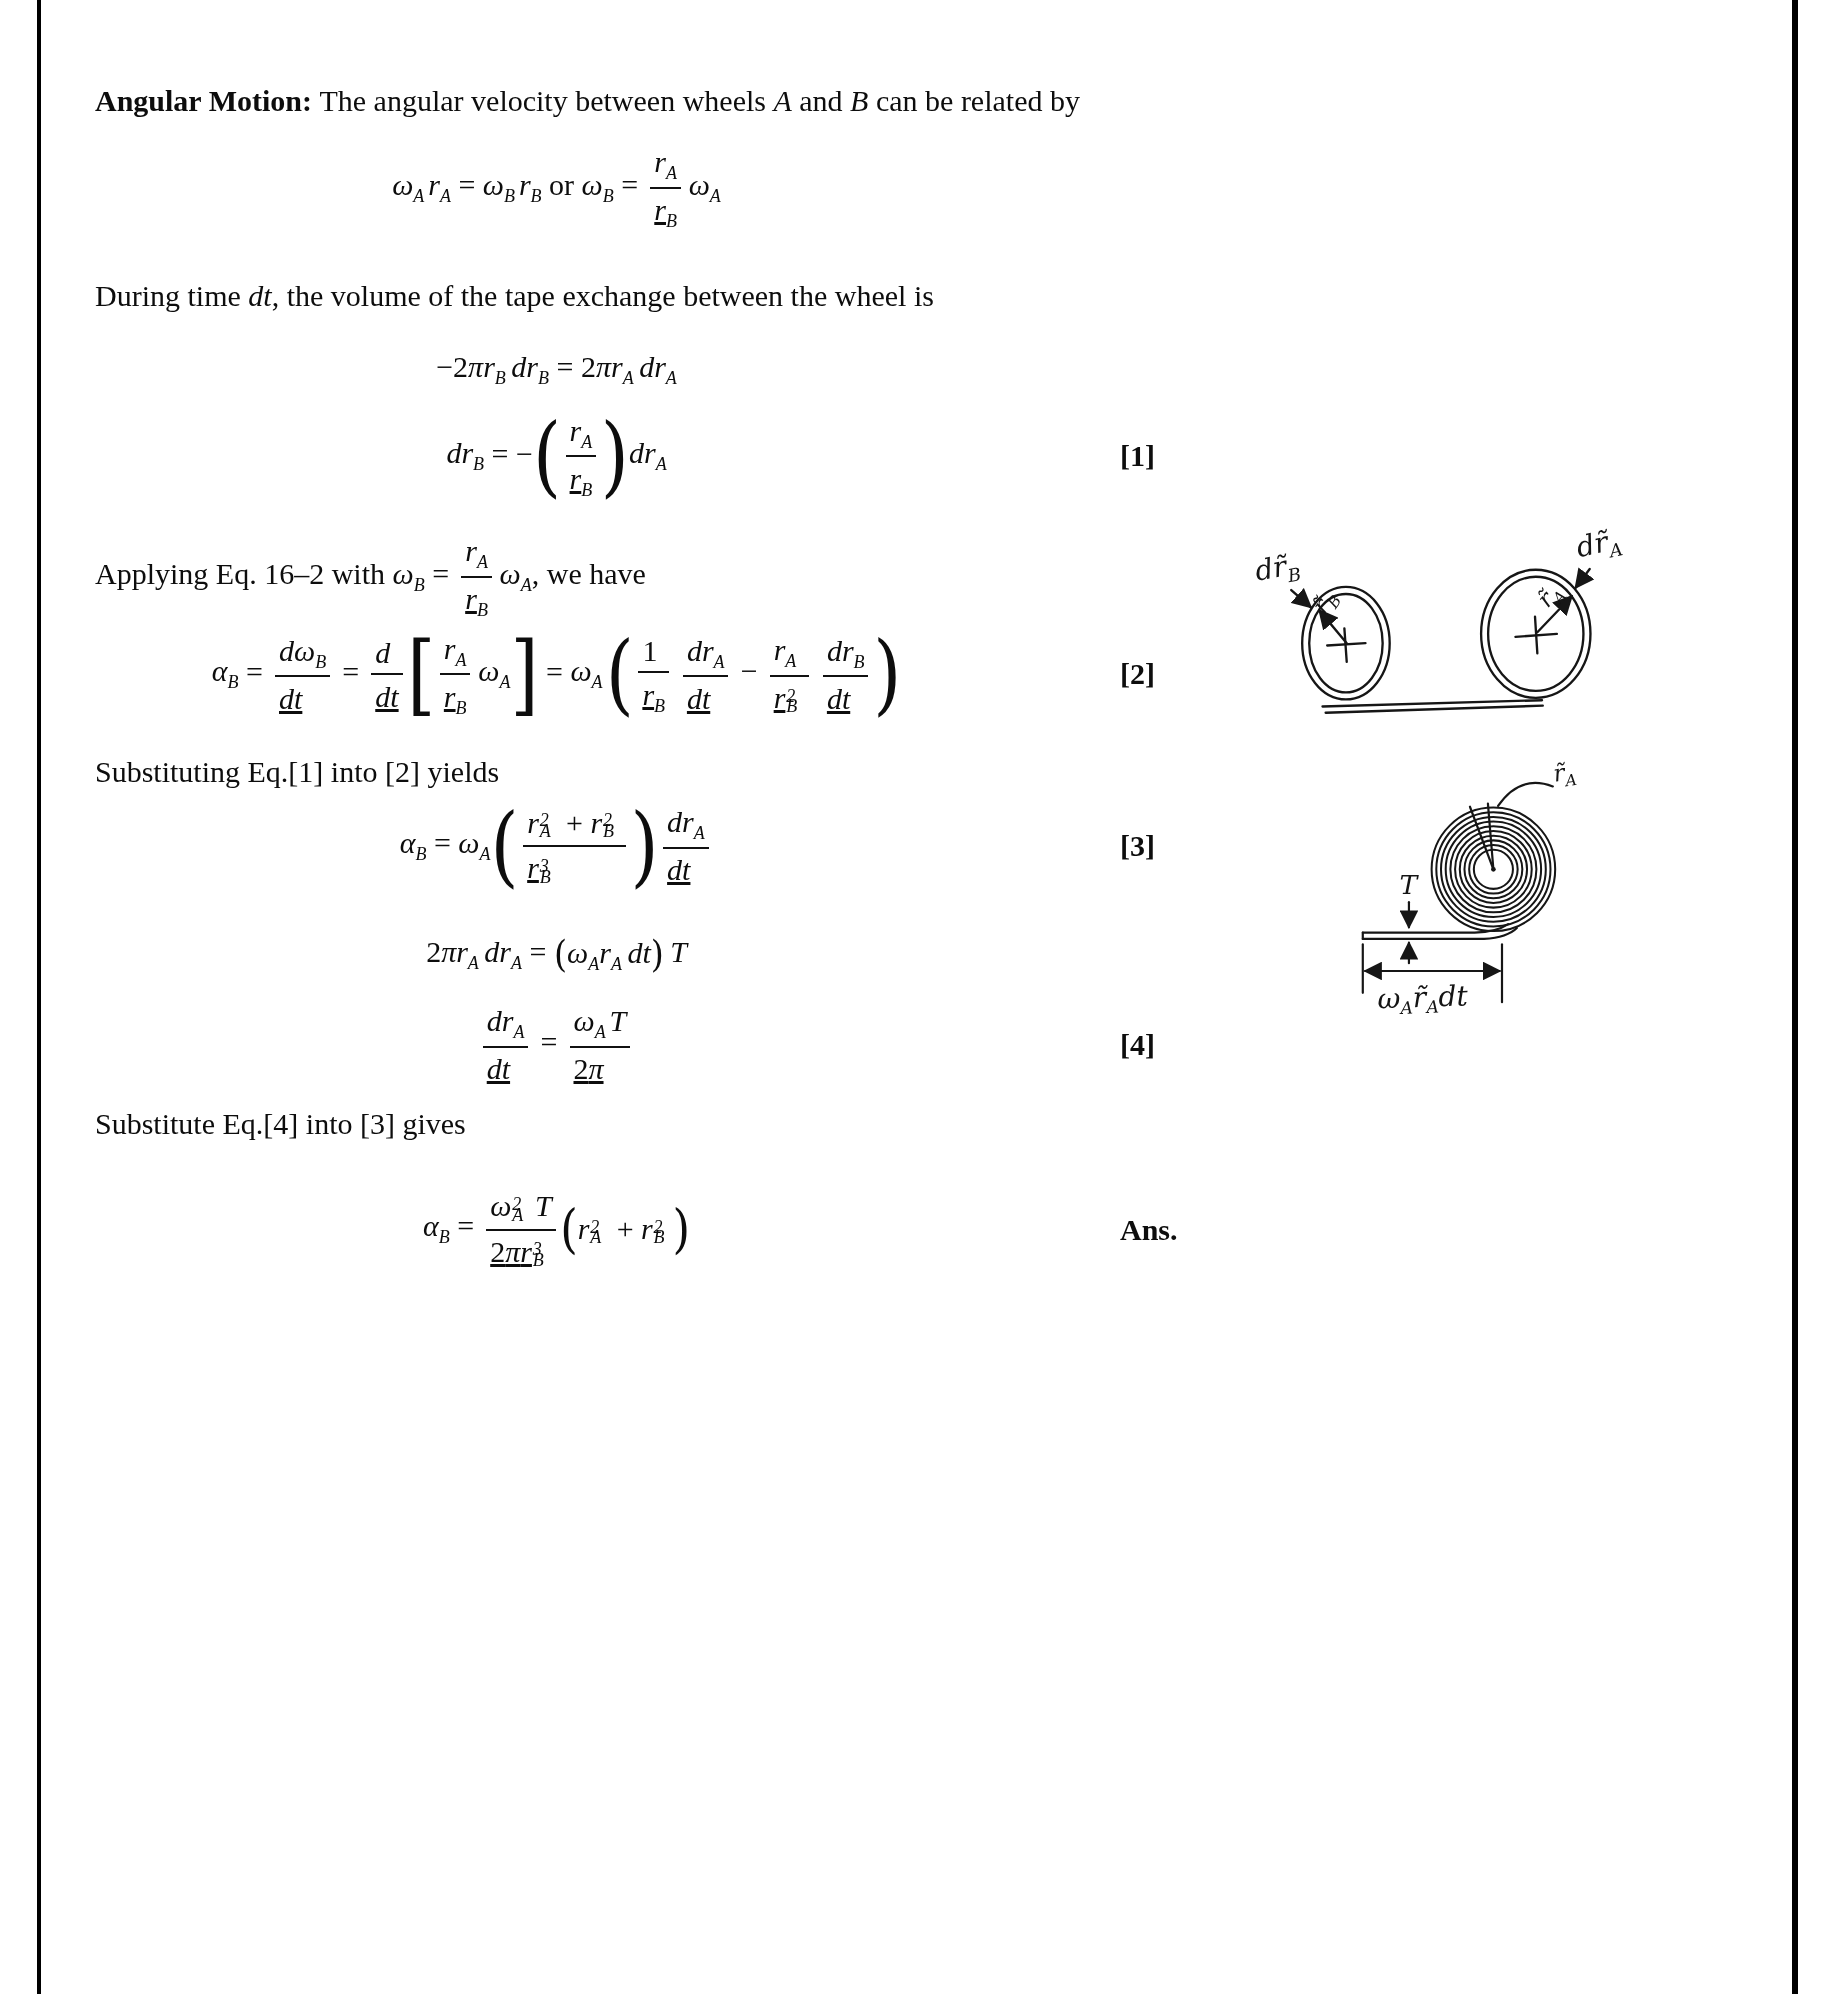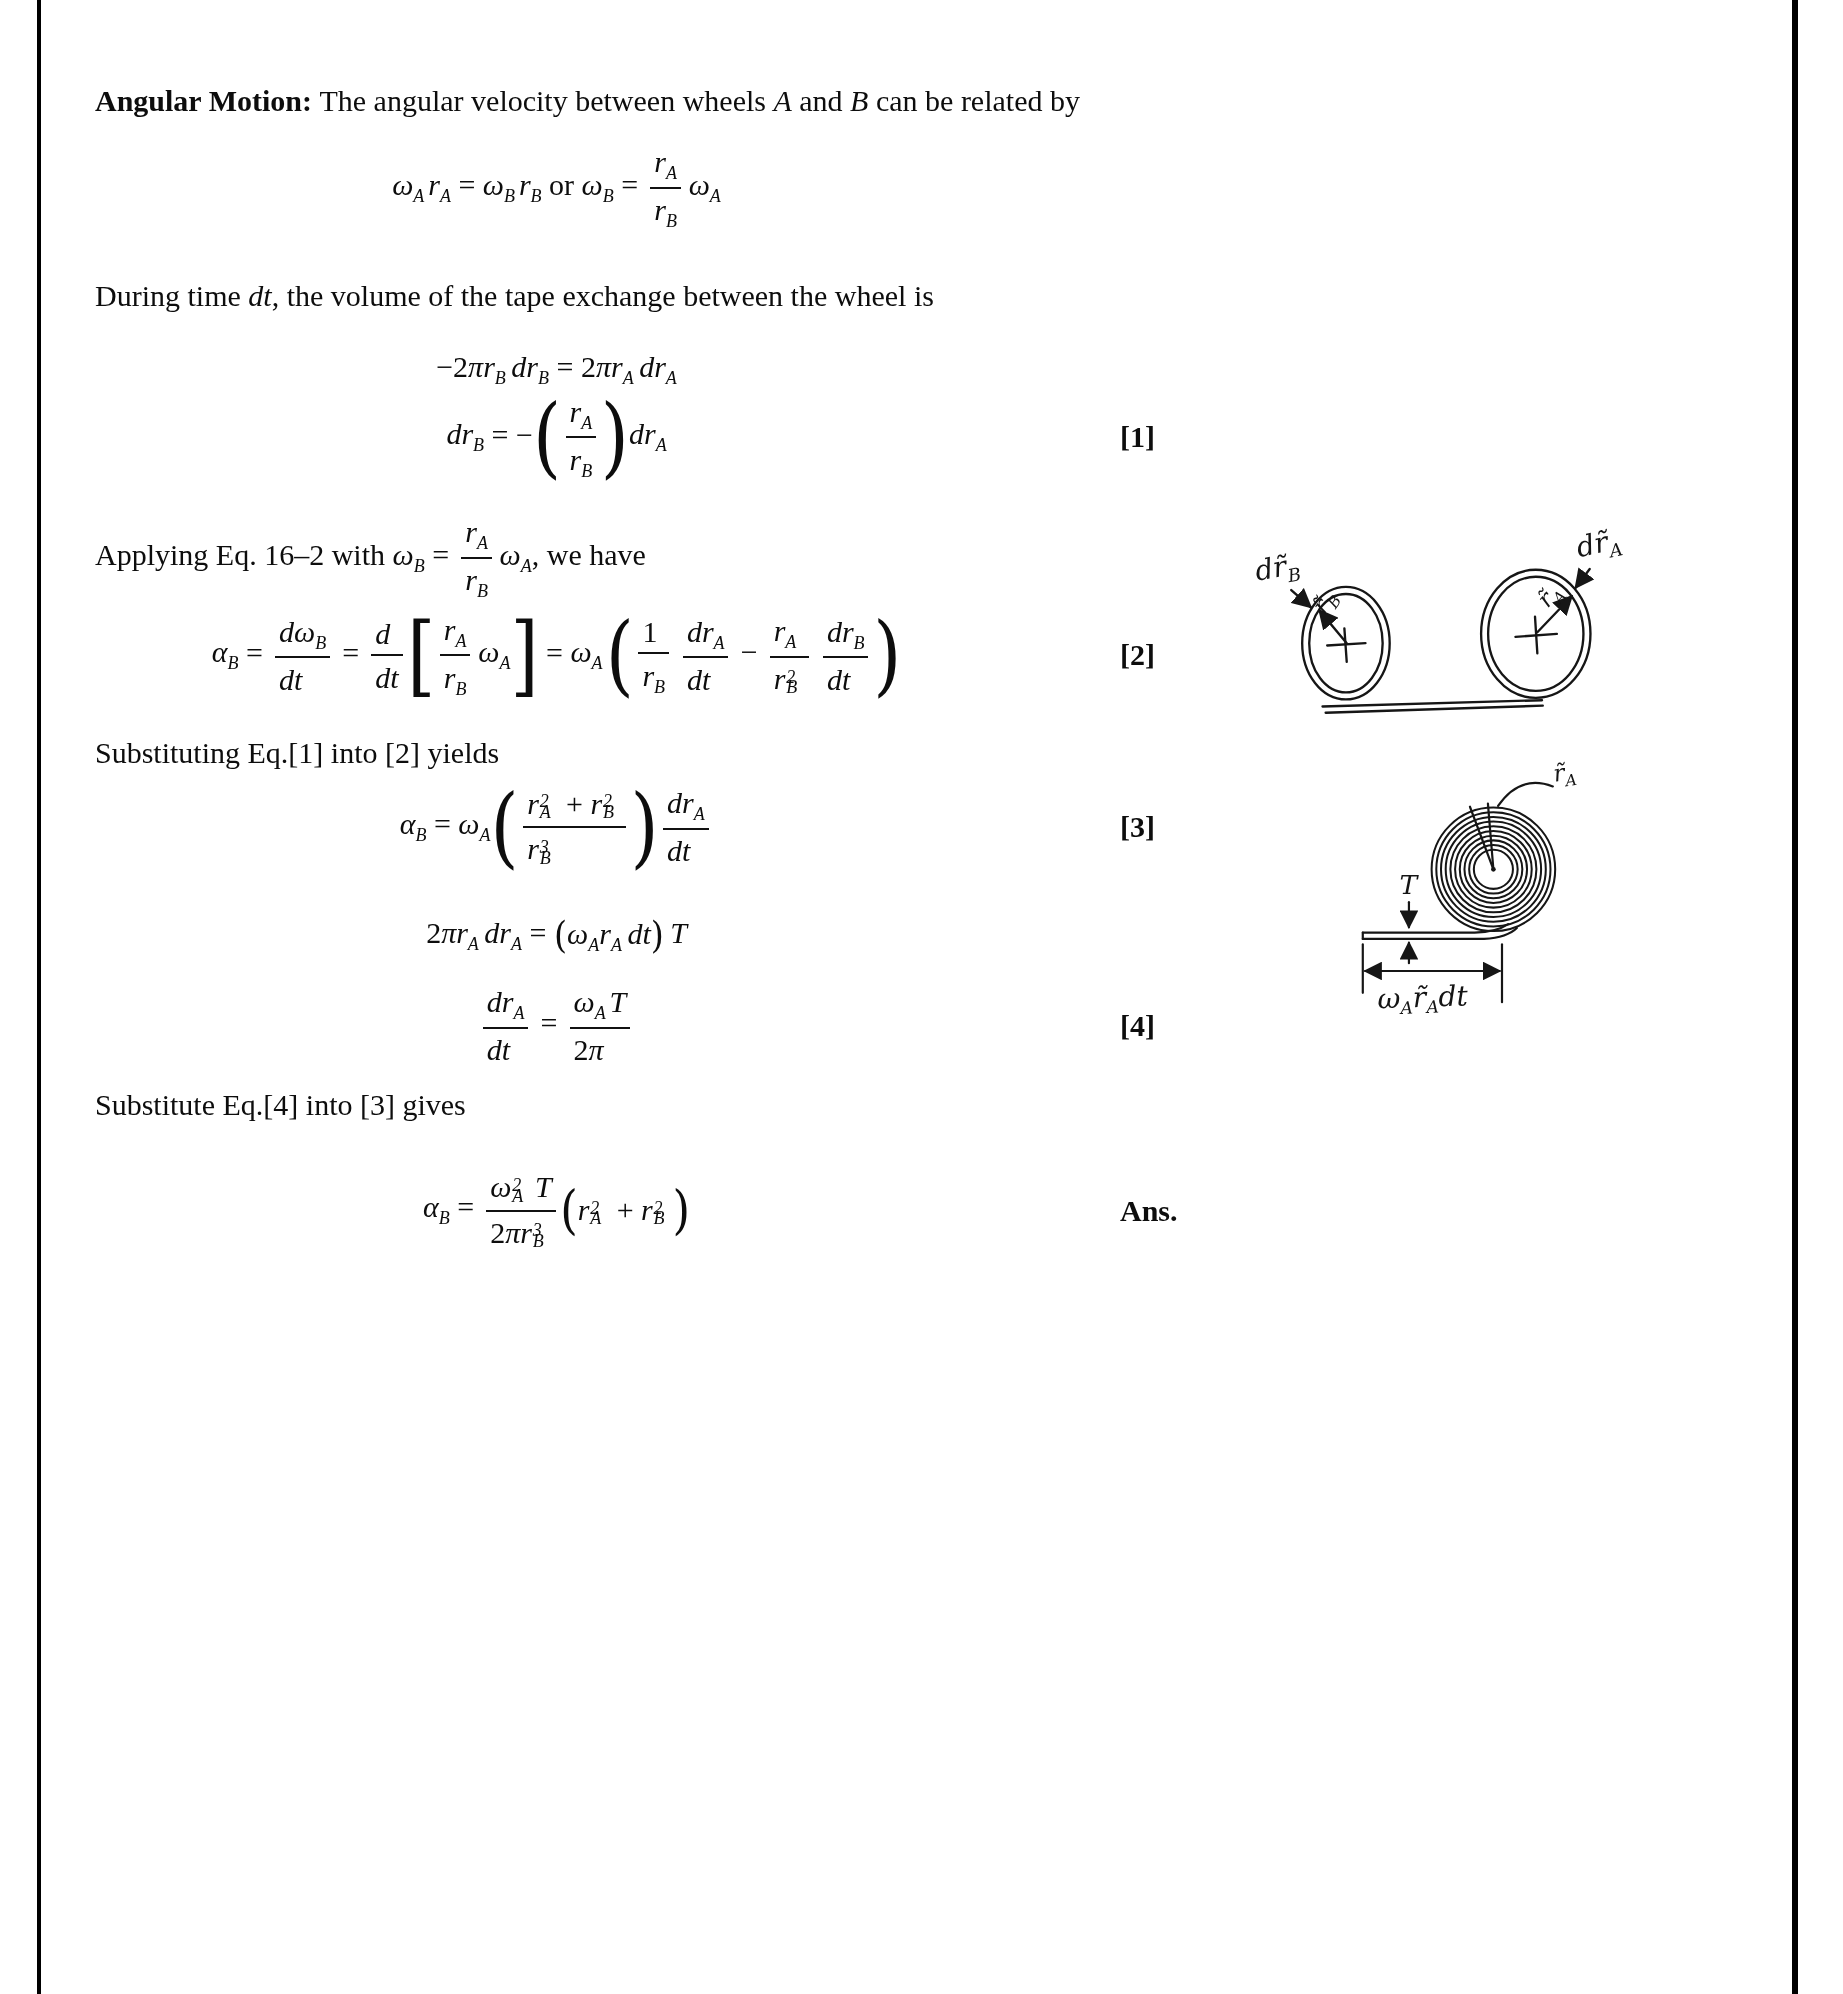--- a/index.html
+++ b/index.html
@@ -18,21 +18,21 @@
   .eqrow{width:923px;text-align:center;}
   .pline,.eqline{white-space:pre;}
   .eqline{display:inline-block;}
   .eqlabel{position:absolute;left:1025px;top:50%;transform:translateY(-50%);font-weight:700;}
 
   
   .row:nth-child(1){margin-top:0;}
   .row:nth-child(2){margin-top:23.5px;}
   .row:nth-child(3){margin-top:44px;}
   .row:nth-child(4){margin-top:34px;}
-  .row:nth-child(5){margin-top:3px;}
+  .row:nth-child(5){margin-top:22px;}
   .row:nth-child(6){margin-top:31px;}
   .row:nth-child(7){margin-top:7.8px;}
   .row:nth-child(8){margin-top:34px;}
   .row:nth-child(9){margin-top:12.5px;}
   .row:nth-child(10){margin-top:44px;}
   .row:nth-child(11){margin-top:26.6px;}
   .row:nth-child(12){margin-top:17px;}
   .row:nth-child(13){margin-top:45px;}
   .row:nth-child(14){margin-top:17px;}
 
@@ -42,21 +42,21 @@
   .mb{font-weight:700;}
   sub{font-size:0.6em;}
   .msp{display:inline-block;}
 
   .susp{font-size:0.6em;width:1.05em;height:1.85em;position:relative;display:inline-block;vertical-align:-0.55em;margin-left:0.8px;}
   .ssup{position:absolute;top:0;left:0;}
   .ssub{position:absolute;bottom:0;left:0;}
 
   .frac{display:inline-block;vertical-align:middle;text-align:left;margin:0 4.7px;}
   .frac>.num{display:block;padding:0 3.9px 2.3px;border-bottom:2.3px solid #111;}
-  .frac>.den{display:block;padding:2.3px 3.9px 0;}
+  .frac>.den{display:block;padding:2.3px 3.9px 0;text-decoration:underline;}
 
   .fence{white-space:nowrap;}
   .fchar{display:inline-block;vertical-align:middle;line-height:0.9;font-family:"DejaVu Serif",serif;}
   .fchar.lg{font-size:2.4em;transform:scaleY(1.22);}
   .fchar.md{font-size:1.5em;transform:scaleY(1.18);}
   .fchar.sm{font-size:1.12em;transform:scaleY(1.1);}
   .fcontent{display:inline-block;vertical-align:middle;}
 
   .fig{position:absolute;}
   #fig-reels{left:1236px;top:526px;}

